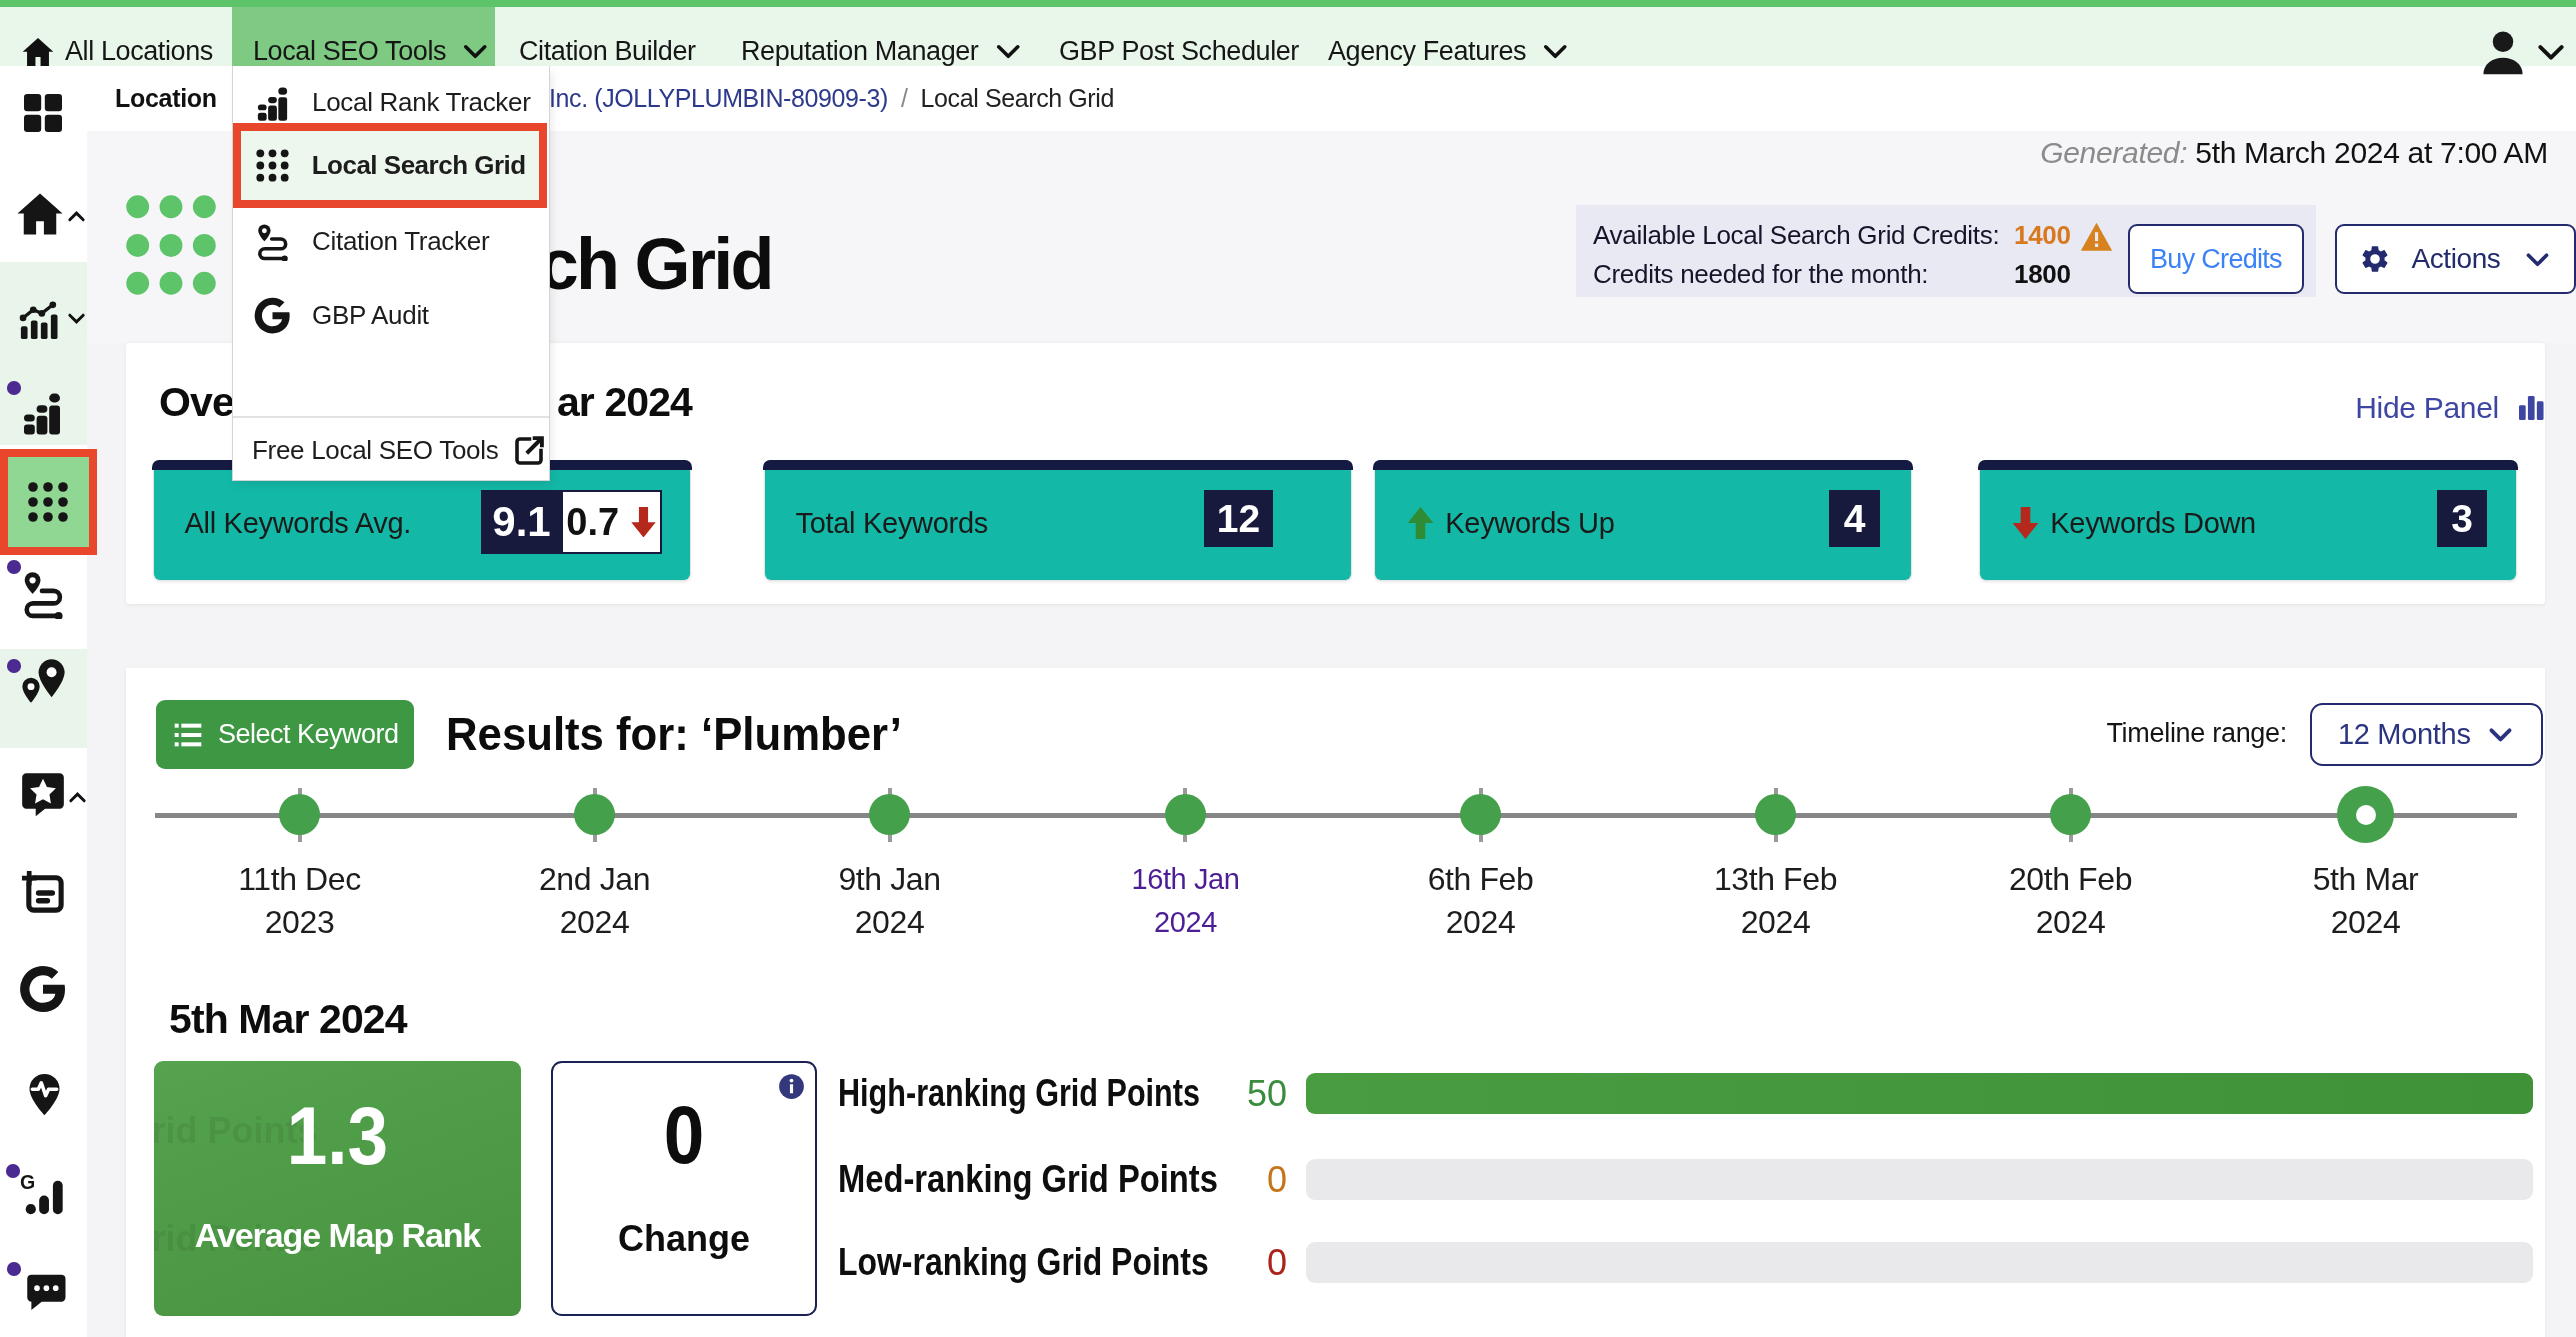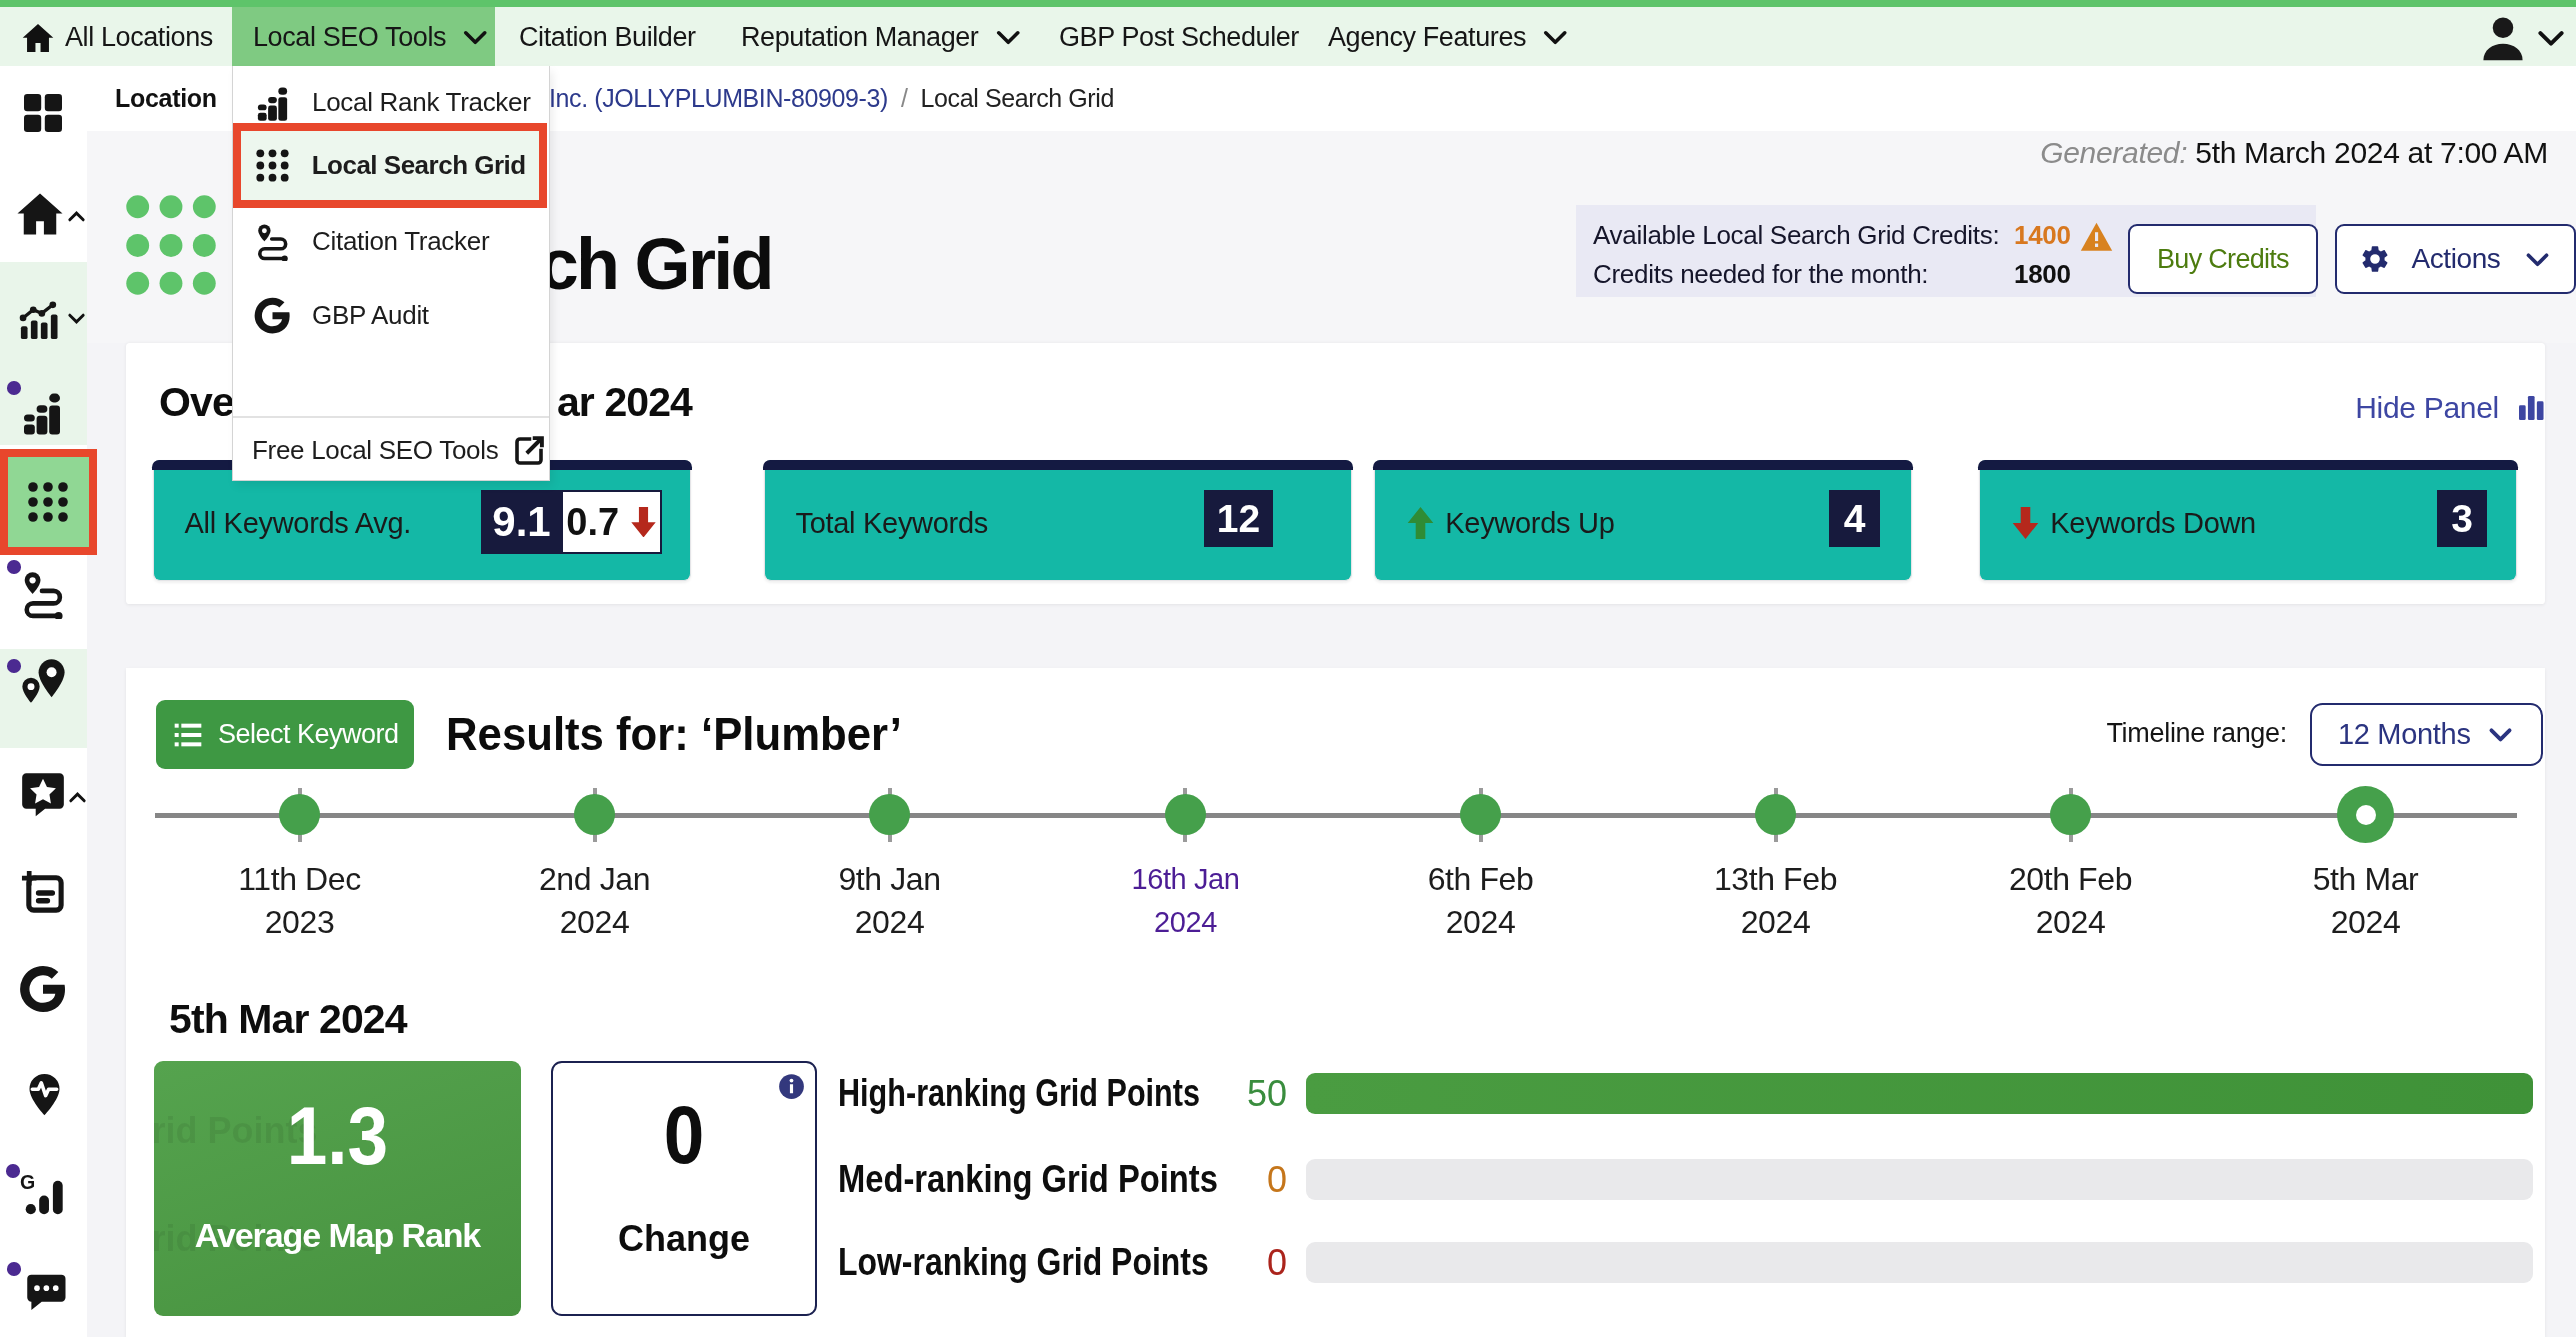--- a/index.html
+++ b/index.html
@@ -3,21 +3,21 @@
 <meta charset="utf-8">
 <style>
 * { margin:0; padding:0; box-sizing:border-box; }
 html,body { width:2576px; height:1338px; overflow:hidden; }
 body { font-family:"Liberation Sans", sans-serif; background:#f4f4f7; position:relative; }
 .abs { position:absolute; }
 
 
 #topnav { position:absolute; left:0; top:0; width:2576px; height:66px; background:#e9f6ea; z-index:40; }
 #topstrip { position:absolute; left:0; top:0; width:2576px; height:7.2px; background:#5ec46a; z-index:42; }
-.navitem { position:absolute; top:9px; height:57px; display:flex; align-items:center; font-size:27px; letter-spacing:-0.4px; color:#161616; white-space:nowrap; }
+.navitem { position:absolute; top:23px; height:57px; display:flex; align-items:center; font-size:27px; letter-spacing:-0.4px; color:#161616; white-space:nowrap; }
 #navactive { position:absolute; left:232px; top:7.2px; width:263px; height:59px; background:#7fca82; z-index:41;}
 
 
 #crumbrow { position:absolute; left:0; top:66px; width:2576px; height:65px; background:#ffffff; z-index:5; }
 
 
 #sidebar { position:absolute; left:0; top:66px; width:87px; height:1271px; background:#ffffff; z-index:6; }
 .sbgreen { position:absolute; left:0; width:87px; background:#e9f5ea; }
 #selbox { position:absolute; left:0px; top:449px; width:97px; height:106px; background:#90d794; border:8px solid #e8472c; z-index:30; }
 .sbicon { position:absolute; }
@@ -243,21 +243,21 @@
 <div class="abs" style="right:28px; top:136px; font-size:30px; letter-spacing:-0.3px; color:#111; white-space:nowrap; z-index:3;"><span style="color:#8b8b8b; font-style:italic;">Generated:</span> 5th March 2024 at 7:00 AM</div>
 
 <div class="abs" style="left:1576px; top:205px; width:740px; height:92px; background:#e9e9f4; z-index:3;"></div>
 <div class="abs" style="left:1593px; top:216px; font-size:26px; letter-spacing:-0.3px; color:#15152a; z-index:4; line-height:39px;">Available Local Search Grid Credits:<br>Credits needed for the month:</div>
 <div class="abs" style="left:2014px; top:216px; font-size:26px; letter-spacing:-0.3px; z-index:4; line-height:39px;"><span style="color:#d8781f; font-weight:bold;">1400</span><br><span style="color:#111; font-weight:bold;">1800</span></div>
 <svg class="abs" style="left:2080px; top:222px; z-index:4;" width="33" height="30" viewBox="0 0 24 22" fill="#d8821f">
     <path d="M12 0.5 23.5 21H0.5z"></path>
     <rect x="10.9" y="7.5" width="2.3" height="6.5" fill="#e9e9f4"></rect>
     <rect x="10.9" y="15.8" width="2.3" height="2.5" fill="#e9e9f4"></rect>
   </svg>
-<div class="abs" style="left:2128px; top:224px; width:190px; height:70px; background:#fff; border:2.7px solid #232b6e; border-radius:9px; display:flex; align-items:center; justify-content:center; font-size:27px; letter-spacing:-0.7px; color:#4d7c0f; z-index:4;">Buy Credits</div>
+<div class="abs" style="left:2128px; top:224px; width:176px; height:70px; background:#fff; border:2.7px solid #232b6e; border-radius:9px; display:flex; align-items:center; justify-content:center; font-size:27px; letter-spacing:-0.7px; color:#3b82f6; z-index:4;">Buy Credits</div>
 <div class="abs" style="left:2335px; top:224px; width:241px; height:70px; background:#fff; border:2.7px solid #232b6e; border-radius:9px; display:flex; align-items:center; justify-content:center; font-size:28px; letter-spacing:-0.4px; color:#232b6e; z-index:4;gap:8px;">
   <svg width="32" height="32" viewBox="0 0 24 24" fill="#232b6e" style="margin-right:12.6px;">
       <path d="M19.14 12.94c.04-.3.06-.61.06-.94 0-.32-.02-.64-.07-.94l2.03-1.58c.18-.14.23-.41.12-.61l-1.92-3.32c-.12-.22-.37-.29-.59-.22l-2.39.96c-.5-.38-1.03-.7-1.62-.94l-.36-2.54c-.04-.24-.24-.41-.48-.41h-3.84c-.24 0-.43.17-.47.41l-.36 2.54c-.59.24-1.13.57-1.62.94l-2.39-.96c-.22-.08-.47 0-.59.22L2.74 8.87c-.12.21-.08.47.12.61l2.03 1.58c-.05.3-.09.63-.09.94s.02.64.07.94l-2.03 1.58c-.18.14-.23.41-.12.61l1.92 3.32c.12.22.37.29.59.22l2.39-.96c.5.38 1.03.7 1.62.94l.36 2.54c.05.24.24.41.48.41h3.84c.24 0 .44-.17.47-.41l.36-2.54c.59-.24 1.13-.56 1.62-.94l2.39.96c.22.08.47 0 .59-.22l1.92-3.32c.12-.22.07-.47-.12-.61l-2.01-1.58zM12 15.6A3.6 3.6 0 1 1 12 8.4a3.6 3.6 0 0 1 0 7.2z"></path>
     </svg>
   Actions&nbsp;&nbsp;
   <svg width="29" height="29" viewBox="0 0 24 24">
       <path d="M4.5 8.5 12 16l7.5-7.5" fill="none" stroke="#232b6e" stroke-width="3" stroke-linecap="round" stroke-linejoin="round"></path>
     </svg>
 </div>
 

